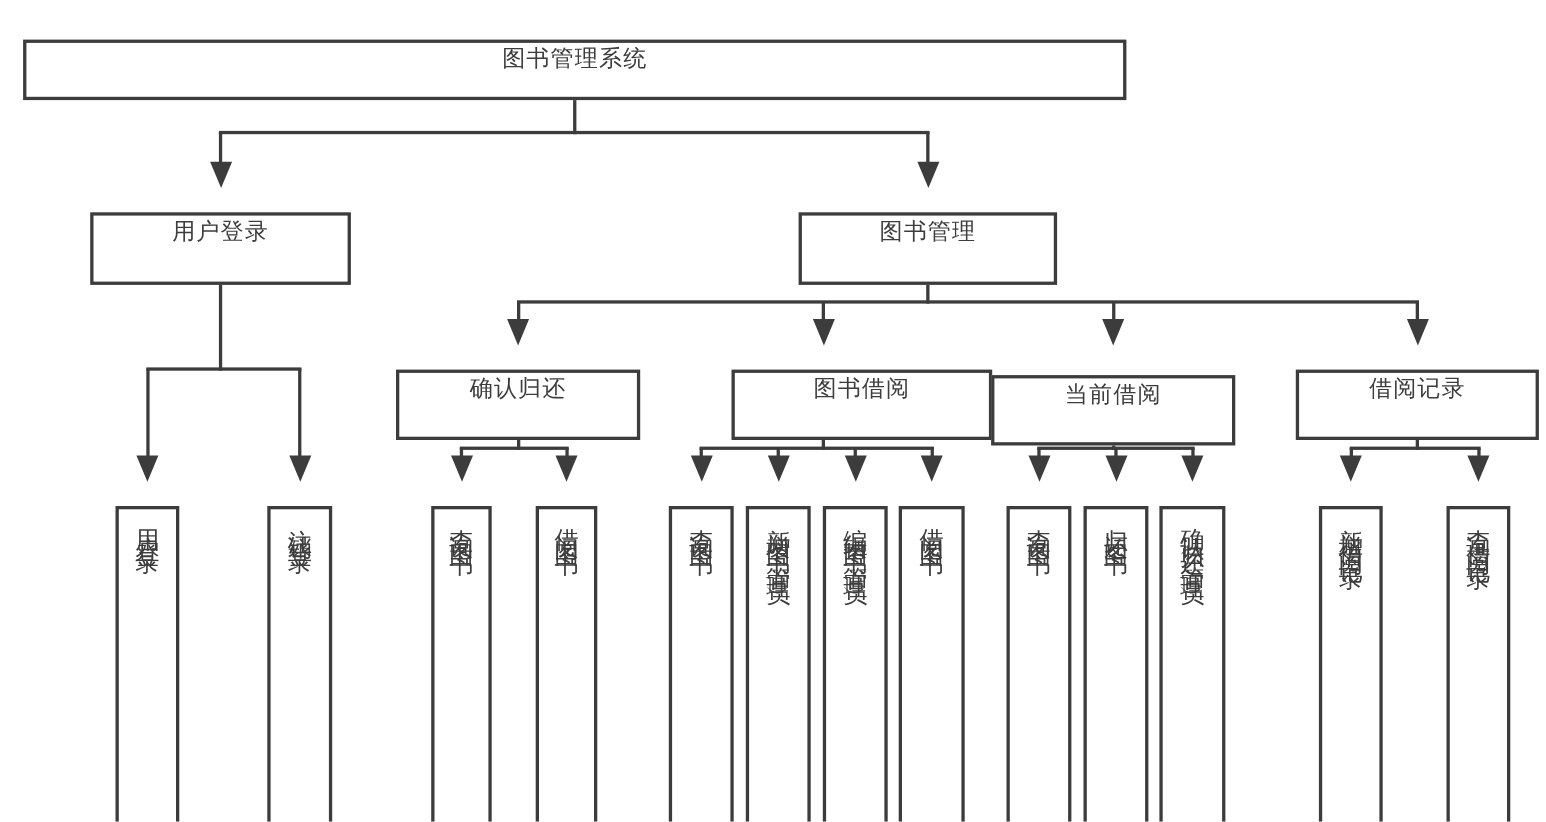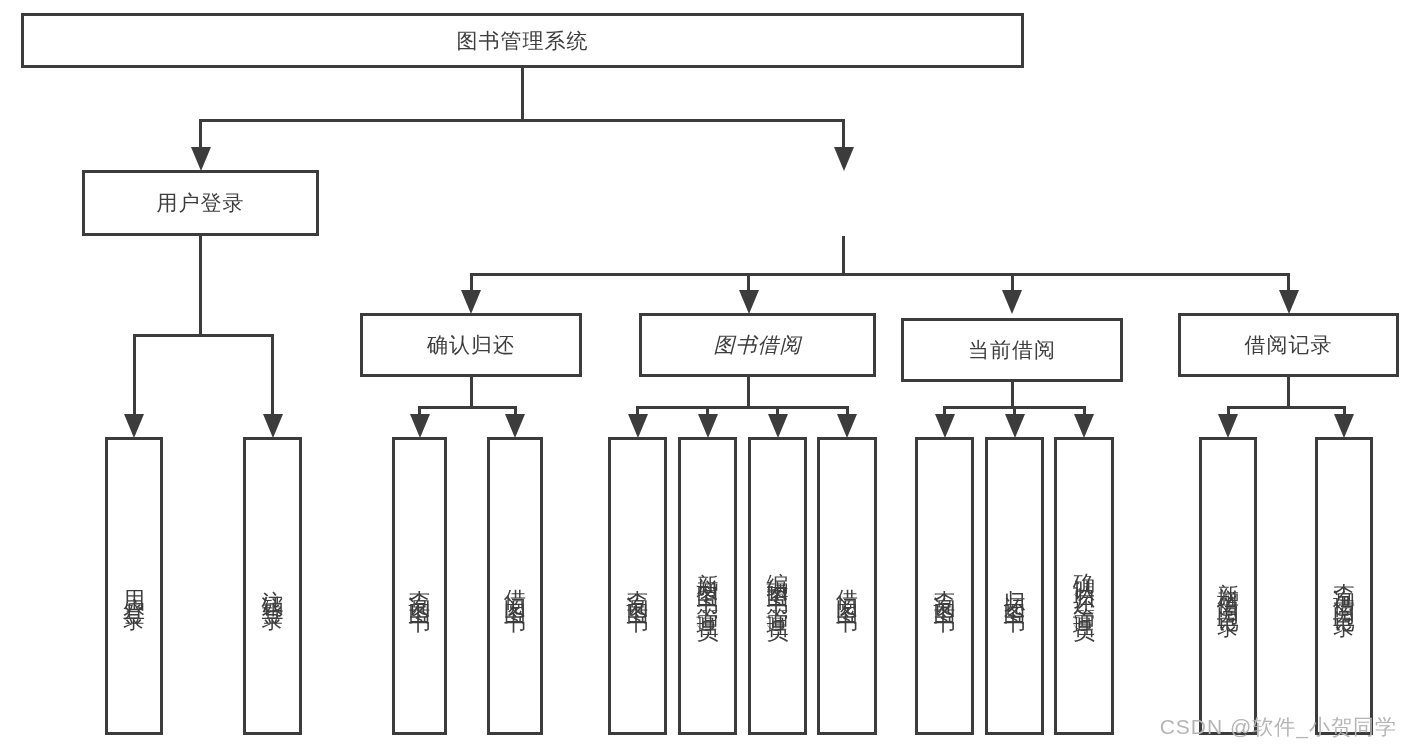--- a/index.html
+++ b/index.html
@@ -15,24 +15,24 @@
     background:var(--bg);
     overflow:hidden;
     font-family:"Liberation Sans","DejaVu Sans",sans-serif;
   }
   .node{
     position:absolute;
     box-sizing:border-box;
     background:#fff;
     border:3px solid var(--line);
     display:flex;
-    align-items:center;
     justify-content:center;
     z-index:2;
     color:var(--text);
+    margin-top:23px;
   }
   .node .lbl{
     font-size:21px;
     letter-spacing:1px;
     white-space:nowrap;
   }
   .node.vertical .lbl{
     writing-mode:vertical-rl;
     text-orientation:mixed;
     font-size:22px;
@@ -61,21 +61,20 @@
     color:var(--wm);
     letter-spacing:1px;
     z-index:5;
     white-space:nowrap;
   }
 </style>
 </head>
 <body>
 
 <div id="canvas">
-  <div class="watermark">CSDN @软件_小贺同学</div>
 <div class="node" style="left: 21px; top: 13px; width: 1003px; height: 55px;">
       <span class="lbl">图书管理系统</span>
     </div>
     <div class="vline" style="left: 521px; top: 68px; width: 3px; height: 53.5px;"></div>
     <div class="hline" style="left: 199px; top: 118.5px; width: 646px; height: 3px;"></div>
     <div class="vline" style="left: 199px; top: 120px; width: 3px; height: 28px;"></div>
     <div class="arrow" style="left: 190.5px; top: 147px;"></div>
     <div class="node" style="left: 82px; top: 170px; width: 237px; height: 66px;">
       <span class="lbl">用户登录</span>
     </div>
@@ -86,20 +85,23 @@
     <div class="node vertical" style="left: 105px; top: 437px; width: 58px; height: 298px;">
       <span class="lbl">用户登录</span>
     </div>
     <div class="vline" style="left: 271px; top: 335px; width: 3px; height: 80px;"></div>
     <div class="arrow" style="left: 262.5px; top: 414px;"></div>
     <div class="node vertical" style="left: 243px; top: 437px; width: 59px; height: 298px;">
       <span class="lbl">注销登录</span>
     </div>
     <div class="vline" style="left: 842px; top: 120px; width: 3px; height: 28px;"></div>
     <div class="arrow" style="left: 833.5px; top: 147px;"></div>
+    <div class="node" style="left: 726px; top: 170px; width: 235px; height: 66px;">
+      <span class="lbl">图书管理</span>
+    </div>
     <div class="vline" style="left: 842px; top: 236px; width: 3px; height: 39.5px;"></div>
     <div class="hline" style="left: 469.5px; top: 272.5px; width: 820.5px; height: 3px;"></div>
     <div class="vline" style="left: 469.5px; top: 274px; width: 3px; height: 17px;"></div>
     <div class="arrow" style="left: 461px; top: 290px;"></div>
     <div class="node" style="left: 360px; top: 313px; width: 222px; height: 64px;">
       <span class="lbl">确认归还</span>
     </div>
     <div class="vline" style="left: 469.5px; top: 377px; width: 3px; height: 31.5px;"></div>
     <div class="hline" style="left: 418px; top: 405.5px; width: 98.5px; height: 3px;"></div>
     <div class="vline" style="left: 418px; top: 407px; width: 3px; height: 8px;"></div>
@@ -107,21 +109,21 @@
     <div class="node vertical" style="left: 392px; top: 437px; width: 55px; height: 298px;">
       <span class="lbl">查询图书</span>
     </div>
     <div class="vline" style="left: 513.5px; top: 407px; width: 3px; height: 8px;"></div>
     <div class="arrow" style="left: 505px; top: 414px;"></div>
     <div class="node vertical" style="left: 487px; top: 437px; width: 56px; height: 298px;">
       <span class="lbl">借阅图书</span>
     </div>
     <div class="vline" style="left: 747px; top: 274px; width: 3px; height: 17px;"></div>
     <div class="arrow" style="left: 738.5px; top: 290px;"></div>
-    <div class="node" style="left: 639px; top: 313px; width: 237px; height: 64px; font-style: italic;">
+    <div class="node" style="left: 665px; top: 313px; width: 237px; height: 64px;">
       <span class="lbl">图书借阅</span>
     </div>
     <div class="vline" style="left: 747px; top: 377px; width: 3px; height: 31.5px;"></div>
     <div class="hline" style="left: 636px; top: 405.5px; width: 212.5px; height: 3px;"></div>
     <div class="vline" style="left: 636px; top: 407px; width: 3px; height: 8px;"></div>
     <div class="arrow" style="left: 627.5px; top: 414px;"></div>
     <div class="node vertical" style="left: 608px; top: 437px; width: 59px; height: 298px;">
       <span class="lbl">查询图书</span>
     </div>
     <div class="vline" style="left: 706px; top: 407px; width: 3px; height: 8px;"></div>

